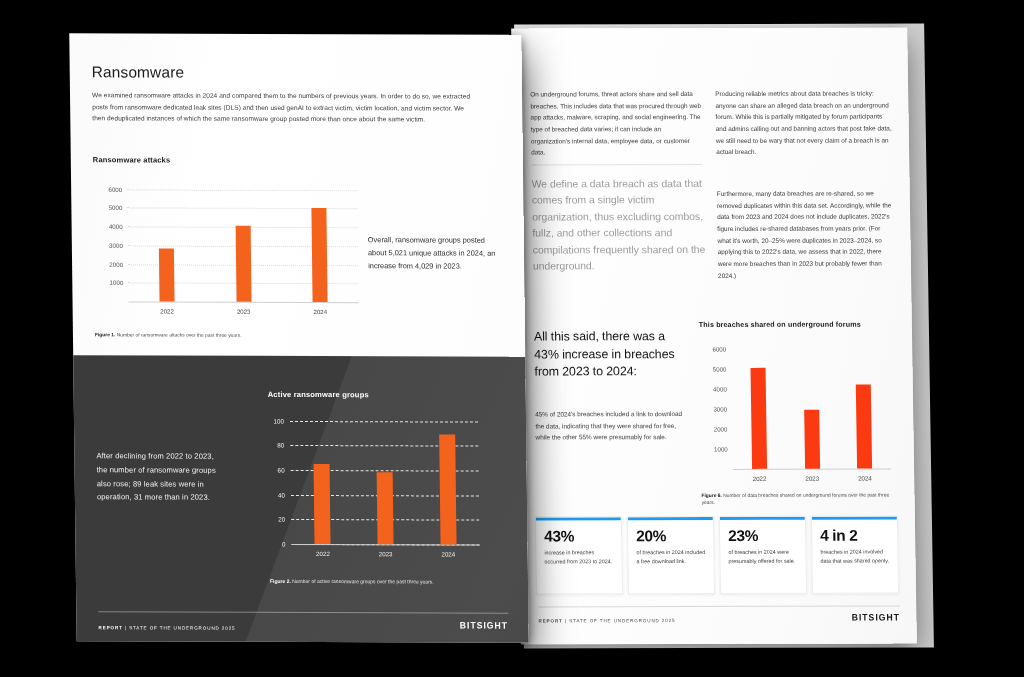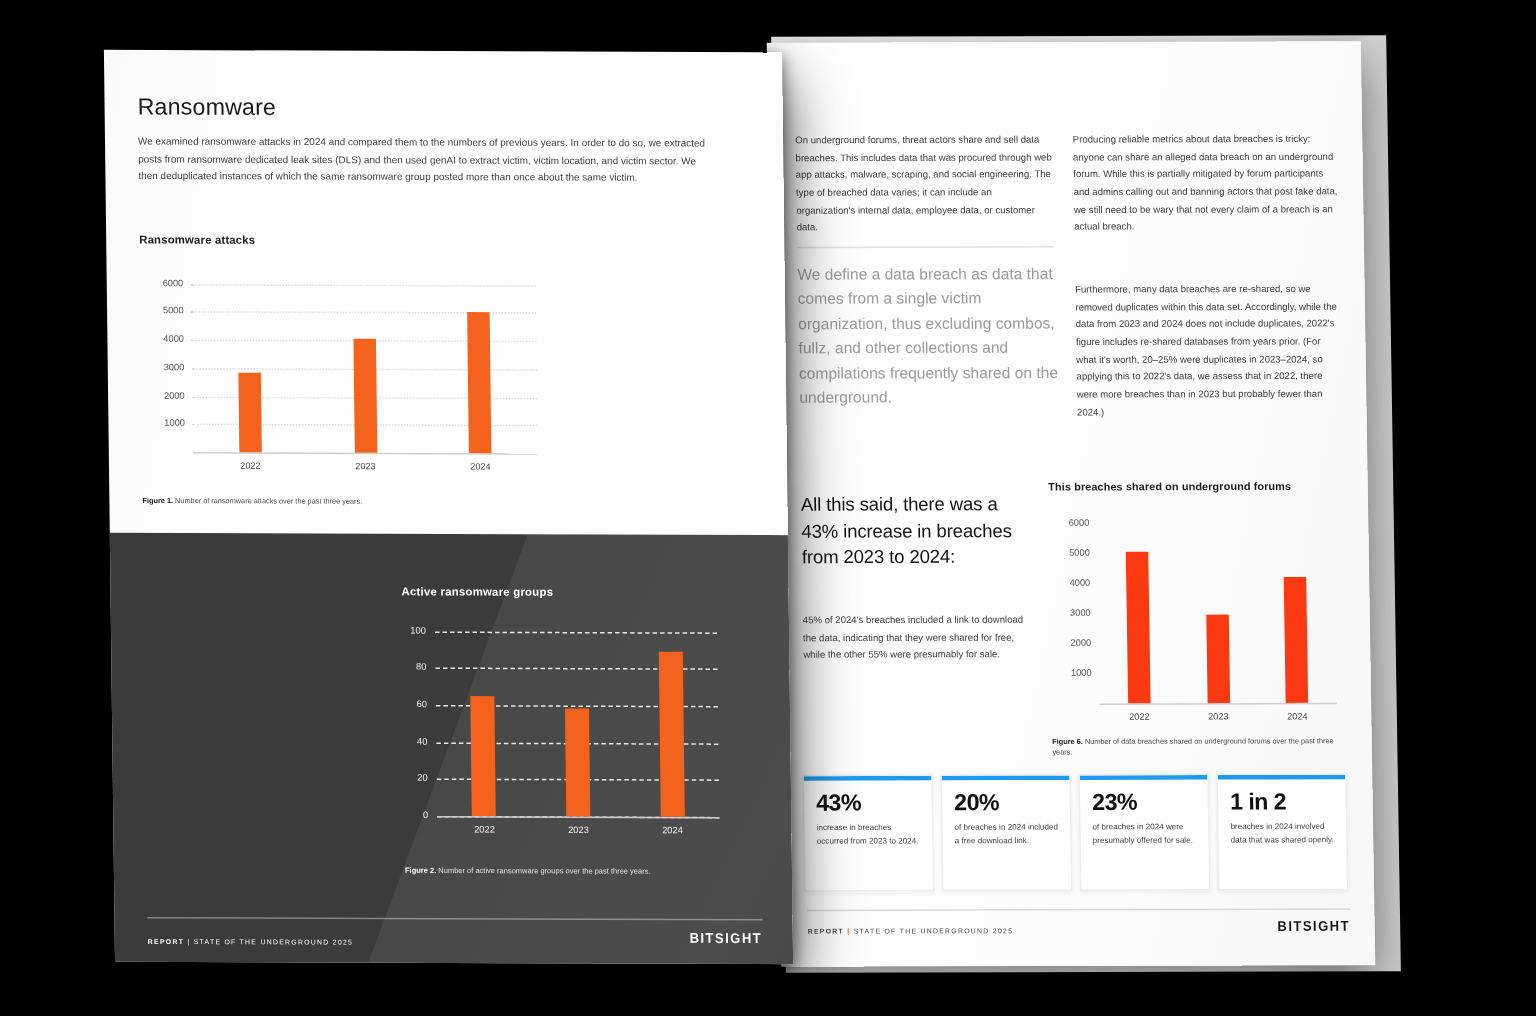--- a/index.html
+++ b/index.html
@@ -364,21 +364,21 @@
             <div class="stat-num">20%</div>
             <div class="stat-desc">of breaches in 2024 included a free download link.</div>
           </div>
           <div class="stat-card" style="left: 200px; top: 488px; width: 87px; height: 78px;">
             <div class="cap" style="background: rgb(30, 155, 240);"></div>
             <div class="stat-num">23%</div>
             <div class="stat-desc">of breaches in 2024 were presumably offered for sale.</div>
           </div>
           <div class="stat-card" style="left: 292px; top: 488px; width: 87px; height: 78px;">
             <div class="cap" style="background: rgb(30, 155, 240);"></div>
-            <div class="stat-num">1 in 2</div>
+            <div class="stat-num">4 in 2</div>
             <div class="stat-desc">breaches in 2024 involved data that was shared openly.</div>
           </div>
         </div>
 
       <div class="footer-rule light" style="left:18px;right:16px;top:578px;"></div>
       <div class="footer-txt" style="left:18px;top:590px;color:#4a4a4a;">
         <span class="lbl">REPORT</span>
         <span class="sep-orange">|</span>
         <span>STATE OF THE UNDERGROUND 2025</span>
       </div>
@@ -417,28 +417,30 @@
           <div class="ytick" style="top: 101.25px;">1000</div>
           <div class="axis-base" style="top: 120px;"></div>
           <div class="bar" style="background: rgb(244, 99, 30); left: 30.8333px; width: 15px; top: 66.5625px; height: 53.4375px; bottom: auto;"></div>
           <div class="xtick" style="left: 38.3333px; top: 126px;">2022</div>
           <div class="bar" style="background: rgb(244, 99, 30); left: 107.5px; width: 15px; top: 44.4562px; height: 75.5438px; bottom: auto;"></div>
           <div class="xtick" style="left: 115px; top: 126px;">2023</div>
           <div class="bar" style="background: rgb(244, 99, 30); left: 184.167px; width: 15px; top: 25.8562px; height: 94.1437px; bottom: auto;"></div>
           <div class="xtick" style="left: 191.667px; top: 126px;">2024</div>
         </div>
 
+      <div class="callout" style="left:296px;top:200px;width:128px;">Overall, ransomware groups posted about 5,021 unique attacks in 2024, an increase from 4,029 in 2023.</div>
 
       <div class="lp-pad" style="top:298px;">
         <div class="fig-caption"><b>Figure 1.</b><span> Number of ransomware attacks over the past three years.</span></div>
       </div>
 
       <div id="dark-band">
         <div class="sheen"></div>
 
+        <div class="dk-text" style="left:28px;top:94px;width:126px;">After declining from 2022 to 2023, the number of ransomware groups also rose; 89 leak sites were in operation, 31 more than in 2023.</div>
 
         <div class="dk-chart-title" style="left:200px;top:34px;">Active ransomware groups</div>
 
         <div class="chart" id="chart2" style="position:absolute;left:222px;top:56px;width:188px;height:132px;">
             <div class="dk-grid" style="top: 8.63551px;"></div>
             <div class="dk-ytick" style="top: 8.63551px;">100</div>
             <div class="dk-grid" style="top: 33.3084px;"></div>
             <div class="dk-ytick" style="top: 33.3084px;">80</div>
             <div class="dk-grid" style="top: 57.9813px;"></div>
             <div class="dk-ytick" style="top: 57.9813px;">60</div>

